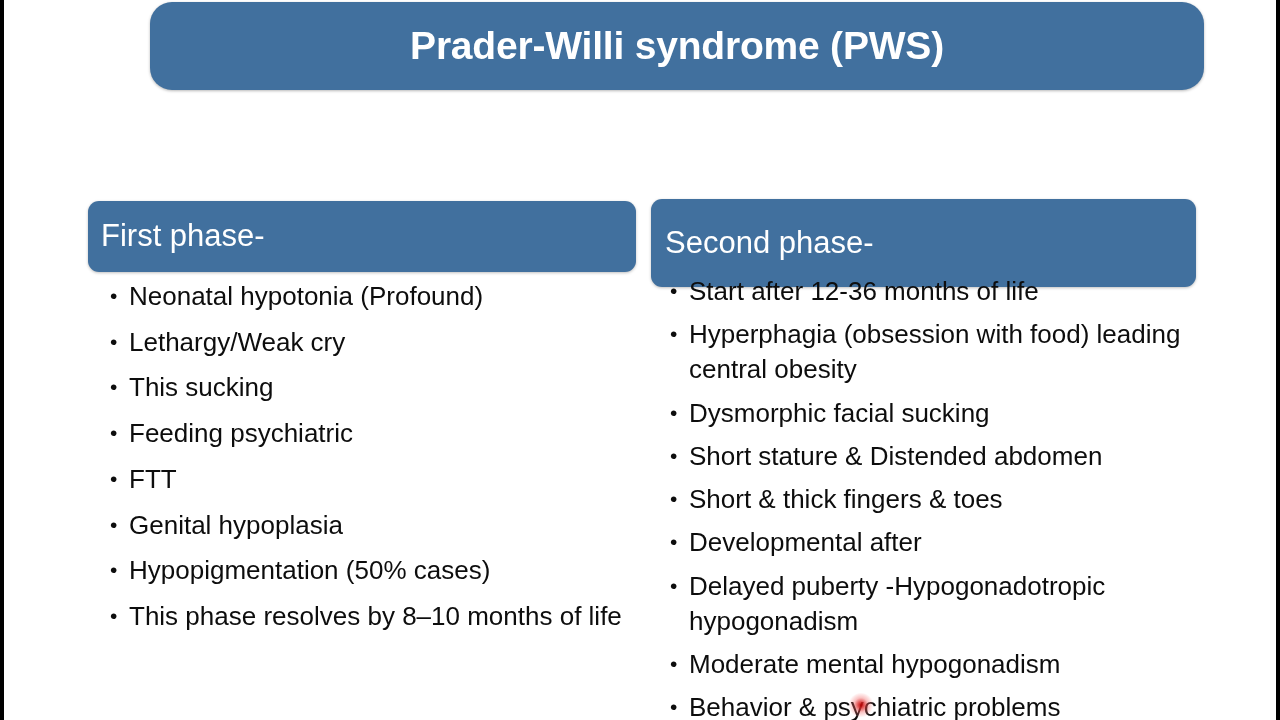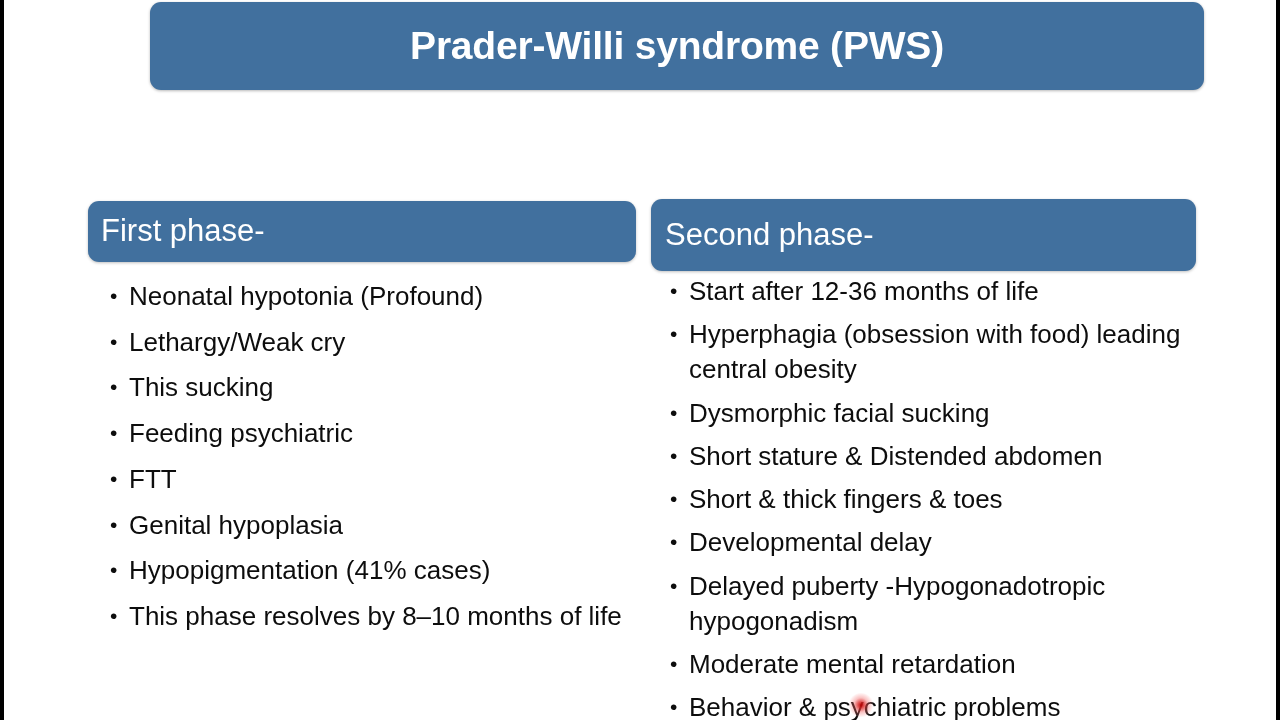--- a/index.html
+++ b/index.html
@@ -23,21 +23,21 @@
     overflow: hidden;
   }
   
   #title-banner {
     position: absolute;
     left: 146px;
     top: 2px;
     width: 1054px;
     height: 88px;
     background: #41709E;
-    border-radius: 11px;
+    border-radius: 22px;
     box-shadow: 0 1px 3px rgba(0,0,0,0.28);
     display: flex;
     align-items: center;
     justify-content: center;
   }
   #title-text {
     color: #ffffff;
     font-size: 39px;
     font-weight: bold;
     letter-spacing: -0.2px;
@@ -58,28 +58,28 @@
     color: #ffffff;
     font-size: 31px;
     font-weight: normal;
     line-height: 1.1;
     white-space: nowrap;
   }
   #phase1-header {
     left: 84px;
     top: 201px;
     width: 548px;
-    height: 61px;
+    height: 71px;
   }
   #phase1-header .phase-header-text { padding-left: 13px; }
   #phase2-header {
     left: 647px;
     top: 199px;
     width: 545px;
-    height: 72px;
+    height: 88px;
     text-align: center;
   }
   #phase2-header .phase-header-text { padding-left: 14px; }
 
   .bullet-list {
     position: absolute;
     margin: 0;
     padding: 0;
     list-style: none;
   }
@@ -156,21 +156,21 @@
     <li class="bullet-item">
       <span class="bullet-dot">•</span>
       <span class="bullet-text">FTT</span>
     </li>
     <li class="bullet-item">
       <span class="bullet-dot">•</span>
       <span class="bullet-text">Genital hypoplasia</span>
     </li>
     <li class="bullet-item">
       <span class="bullet-dot">•</span>
-      <span class="bullet-text">Hypopigmentation (41% cases)</span>
+      <span class="bullet-text">Hypopigmentation (50% cases)</span>
     </li>
     <li class="bullet-item">
       <span class="bullet-dot">•</span>
       <span class="bullet-text">This phase resolves by 8–10 months of life</span>
     </li>
   </ul>
 
   <div id="phase2-header" class="phase-header">
     <div class="phase-header-text">Second phase-</div>
   </div>
@@ -191,29 +191,29 @@
     <li class="bullet-item">
       <span class="bullet-dot">•</span>
       <span class="bullet-text">Short stature &amp; Distended abdomen</span>
     </li>
     <li class="bullet-item">
       <span class="bullet-dot">•</span>
       <span class="bullet-text">Short &amp; thick fingers &amp; toes</span>
     </li>
     <li class="bullet-item">
       <span class="bullet-dot">•</span>
-      <span class="bullet-text">Developmental delay</span>
+      <span class="bullet-text">Developmental after</span>
     </li>
     <li class="bullet-item">
       <span class="bullet-dot">•</span>
       <span class="bullet-text">Delayed puberty -Hypogonadotropic hypogonadism</span>
     </li>
     <li class="bullet-item">
       <span class="bullet-dot">•</span>
-      <span class="bullet-text">Moderate mental retardation</span>
+      <span class="bullet-text">Moderate mental hypogonadism</span>
     </li>
     <li class="bullet-item">
       <span class="bullet-dot">•</span>
       <span class="bullet-text">Behavior &amp; psychiatric problems</span>
     </li>
   </ul>
 
   <div id="cursor-highlight"></div>
 
 </div>

